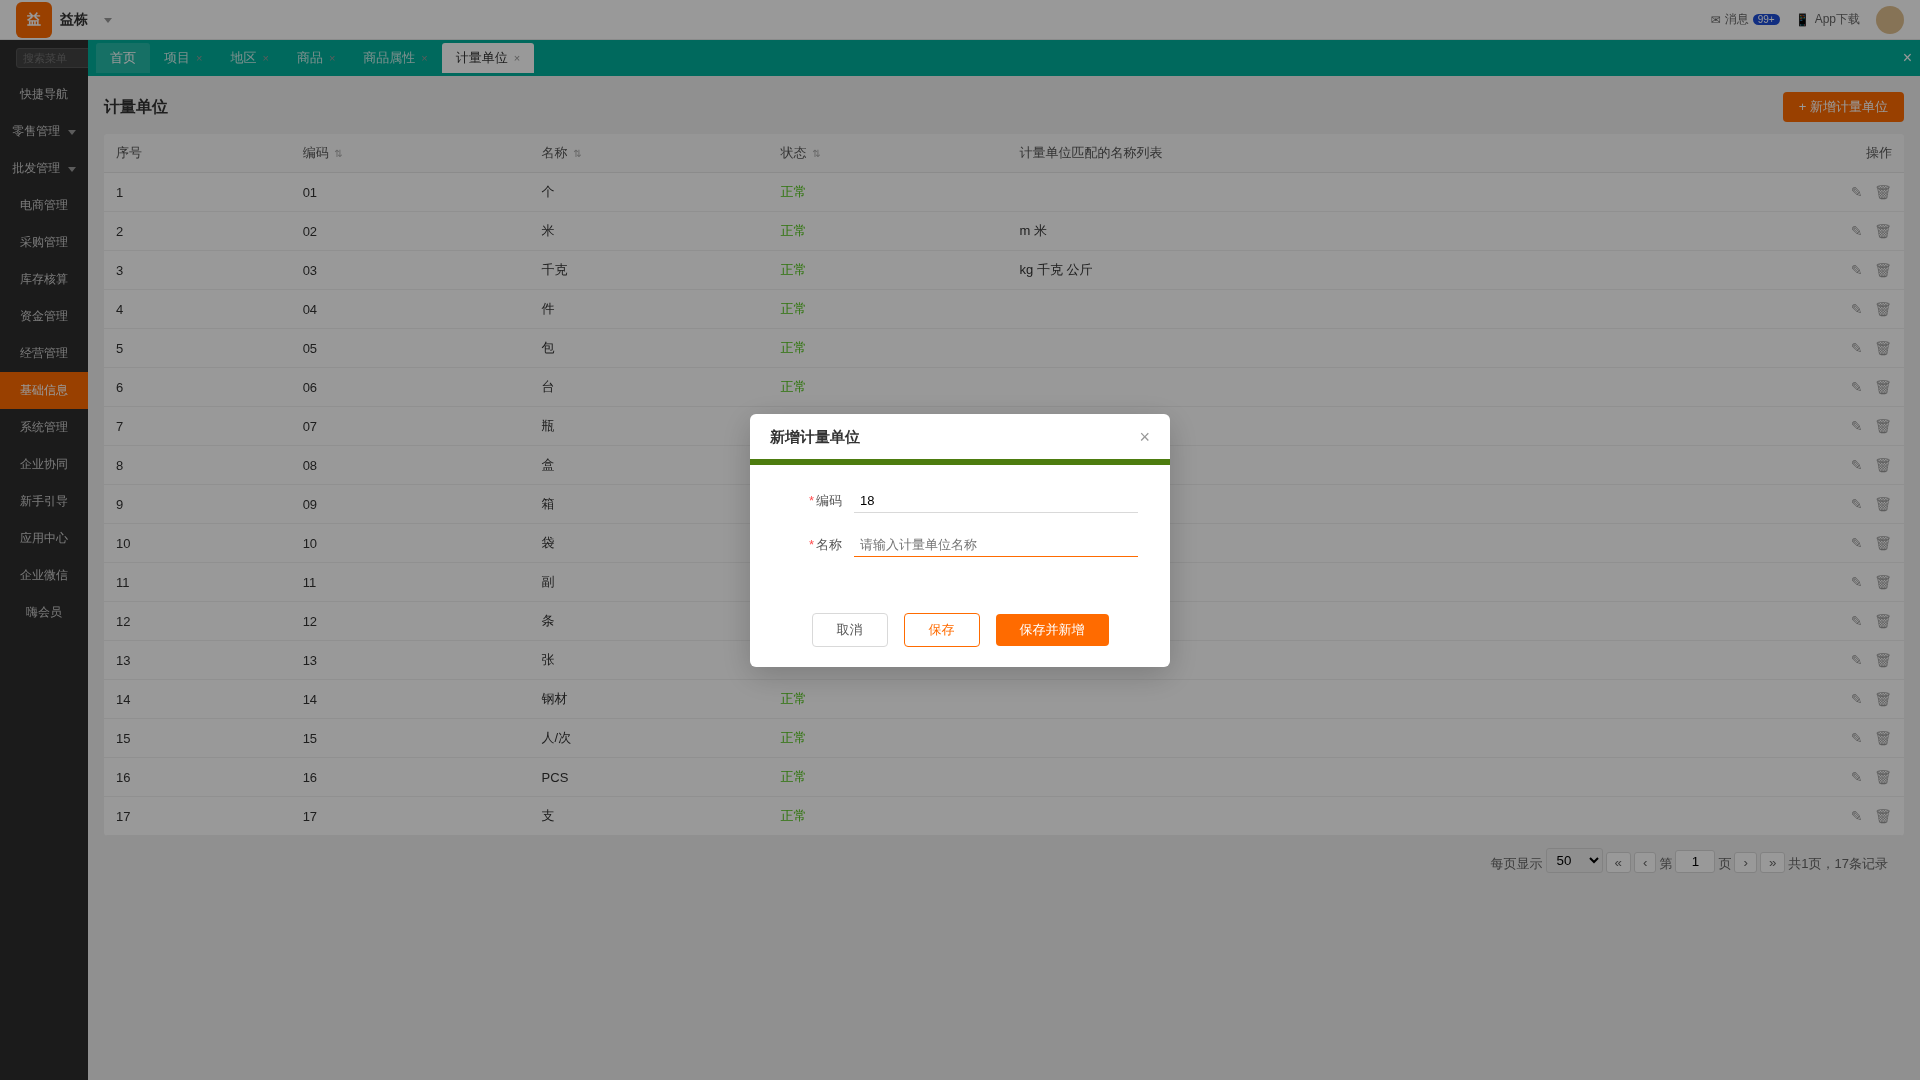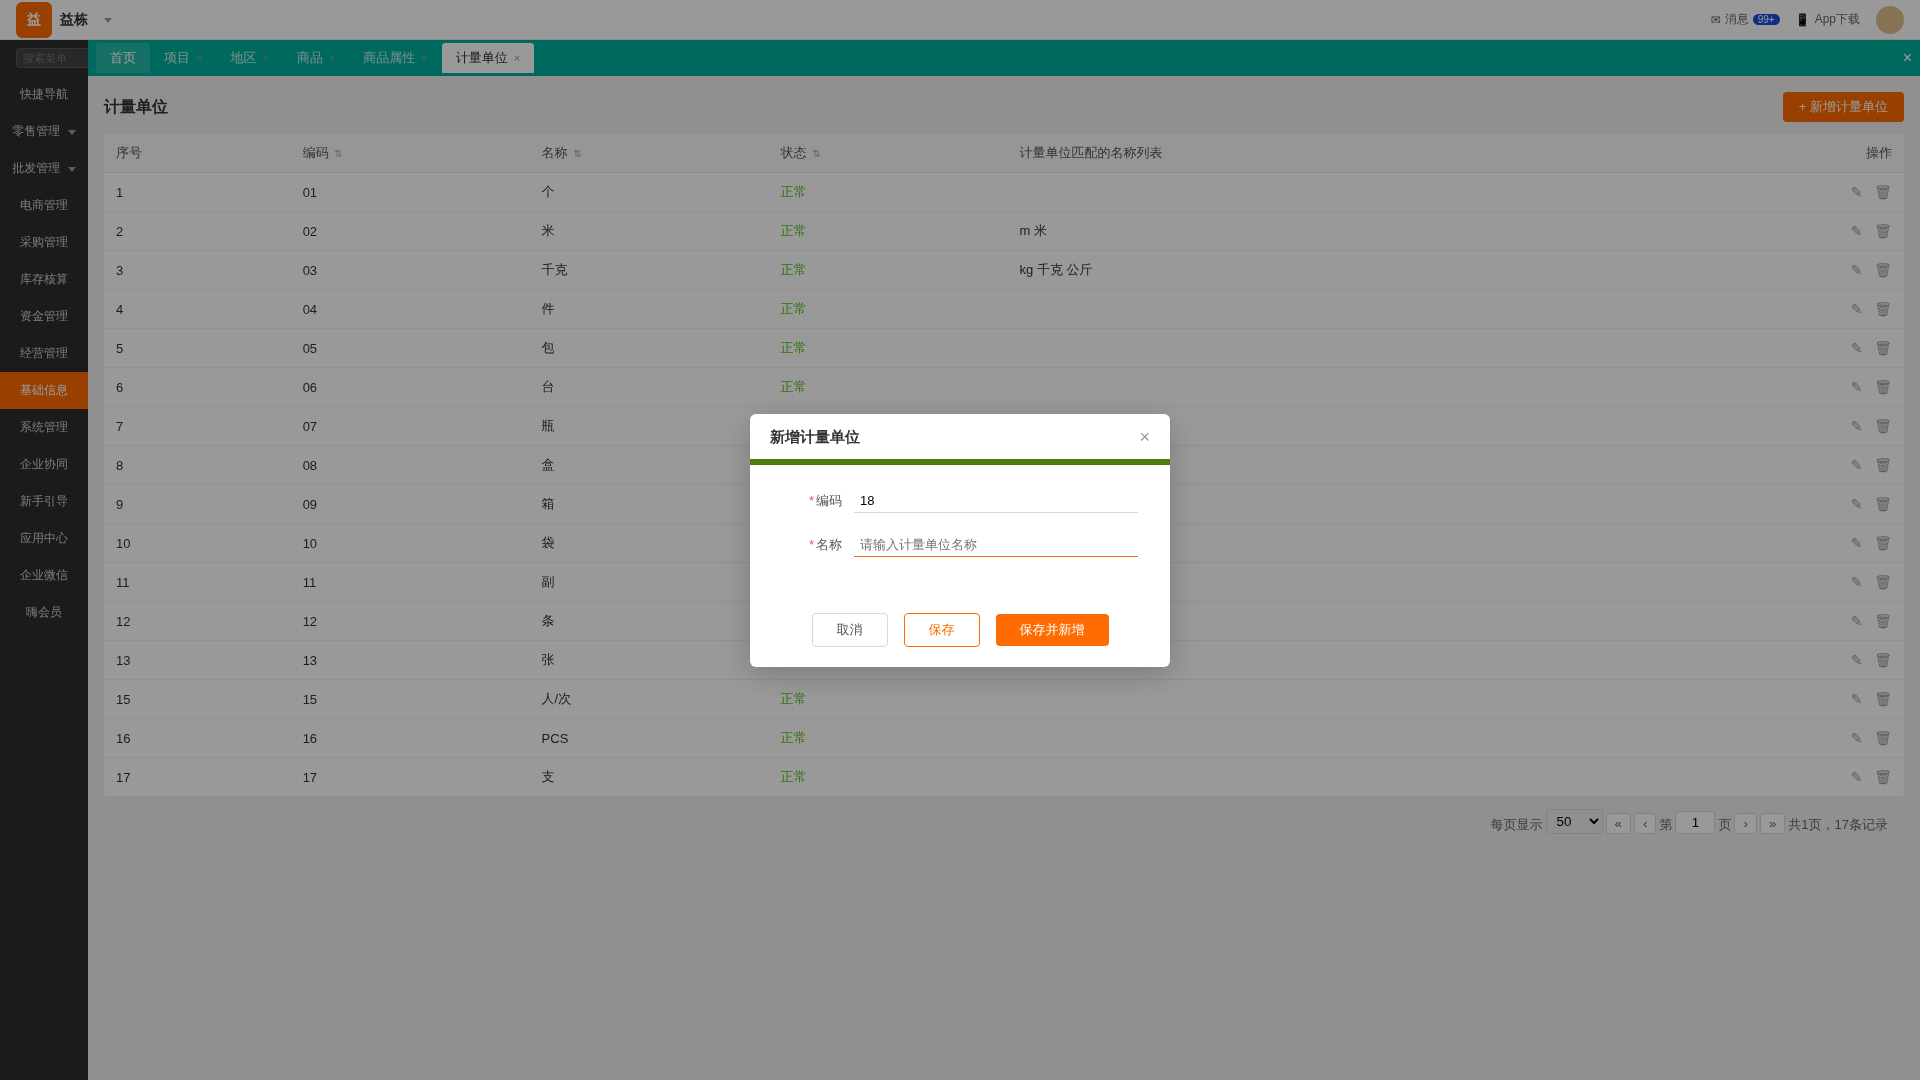--- a/index.html
+++ b/index.html
@@ -351,20 +351,31 @@
       <td>13</td>
       <td>张</td>
       <td class="status-normal">正常</td>
       <td></td>
       <td class="col-actions">
         <span class="action-btn">✎</span>
         <span class="action-btn">🗑</span>
       </td>
     </tr>
                 <tr>
+      <td>14</td>
+      <td>14</td>
+      <td>钢材</td>
+      <td class="status-normal">正常</td>
+      <td></td>
+      <td class="col-actions">
+        <span class="action-btn">✎</span>
+        <span class="action-btn">🗑</span>
+      </td>
+    </tr>
+                <tr>
       <td>15</td>
       <td>15</td>
       <td>人/次</td>
       <td class="status-normal">正常</td>
       <td></td>
       <td class="col-actions">
         <span class="action-btn">✎</span>
         <span class="action-btn">🗑</span>
       </td>
     </tr>

